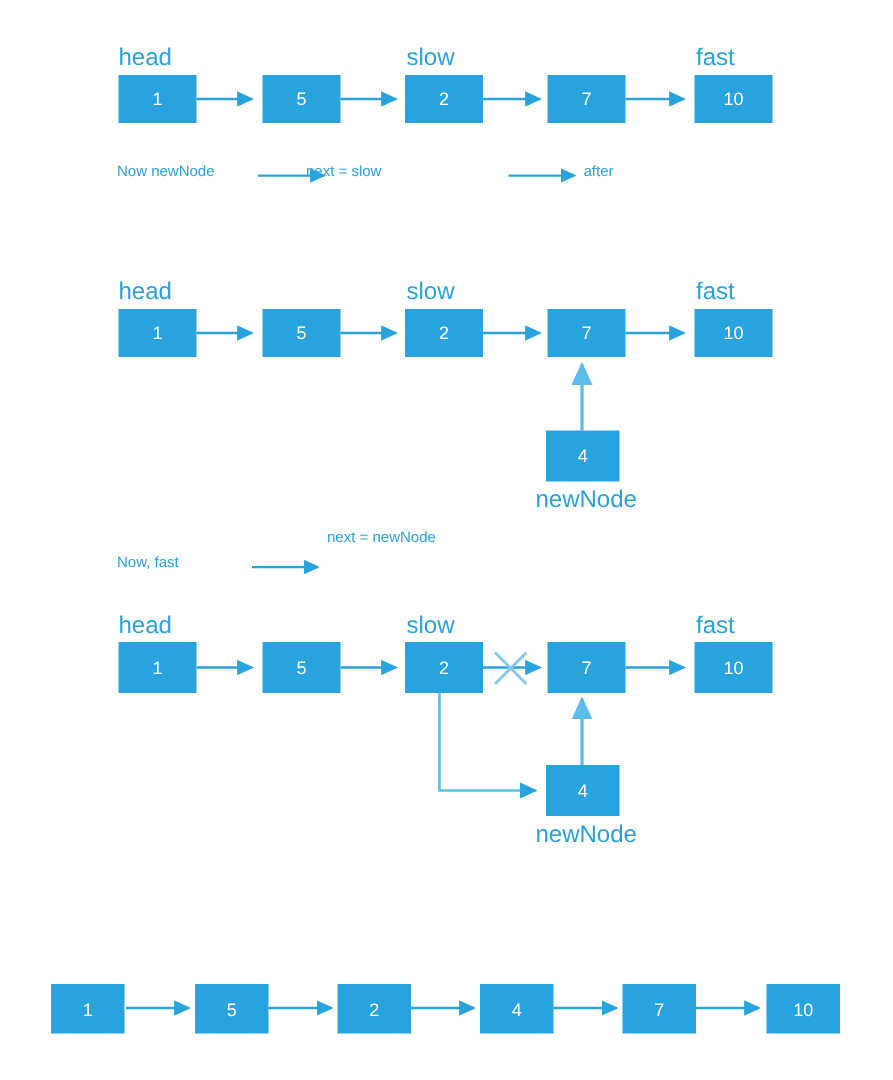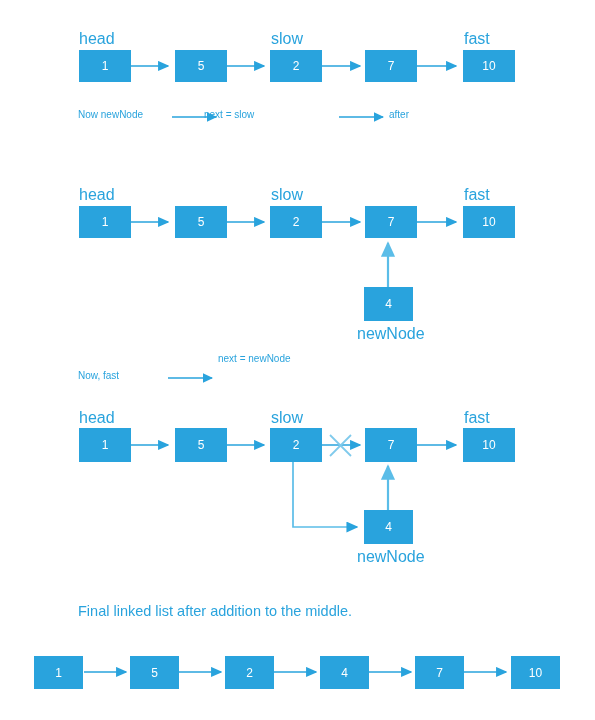--- a/index.html
+++ b/index.html
@@ -138,21 +138,20 @@
 
   <div class="node" style="left:79px;top:428px;width:52px;height:34px;">1</div>
   <div class="node" style="left:175px;top:428px;width:52px;height:34px;">5</div>
   <div class="node" style="left:270px;top:428px;width:52px;height:34px;">2</div>
   <div class="node" style="left:365px;top:428px;width:52px;height:34px;">7</div>
   <div class="node" style="left:463px;top:428px;width:52px;height:34px;">10</div>
 
   <div class="node" style="left:364px;top:510px;width:49px;height:34px;">4</div>
   <div class="node-label" style="left:357px;top:549px;">newNode</div>
 
-  <div class="caption cap-lg" style="left:78px;top:604px;">Final linked list after addition to the middle.</div>
 
   <div class="node" style="left:34px;top:656px;width:49px;height:33px;">1</div>
   <div class="node" style="left:130px;top:656px;width:49px;height:33px;">5</div>
   <div class="node" style="left:225px;top:656px;width:49px;height:33px;">2</div>
   <div class="node" style="left:320px;top:656px;width:49px;height:33px;">4</div>
   <div class="node" style="left:415px;top:656px;width:49px;height:33px;">7</div>
   <div class="node" style="left:511px;top:656px;width:49px;height:33px;">10</div>
 
 </div>
 

